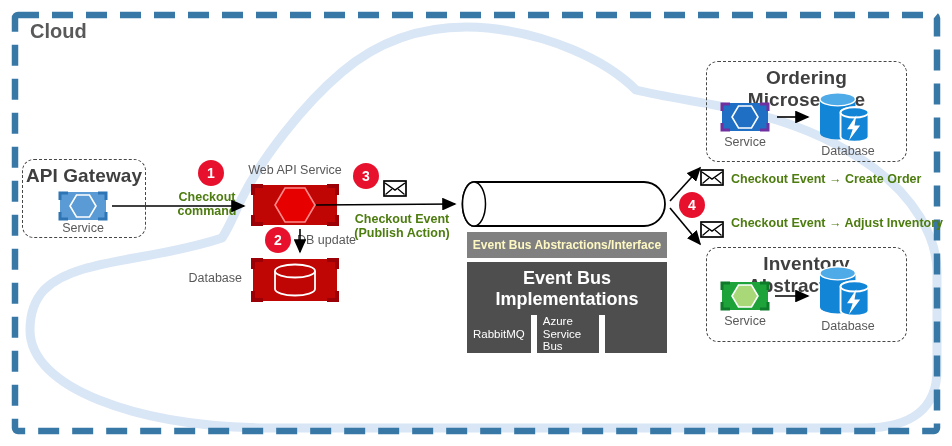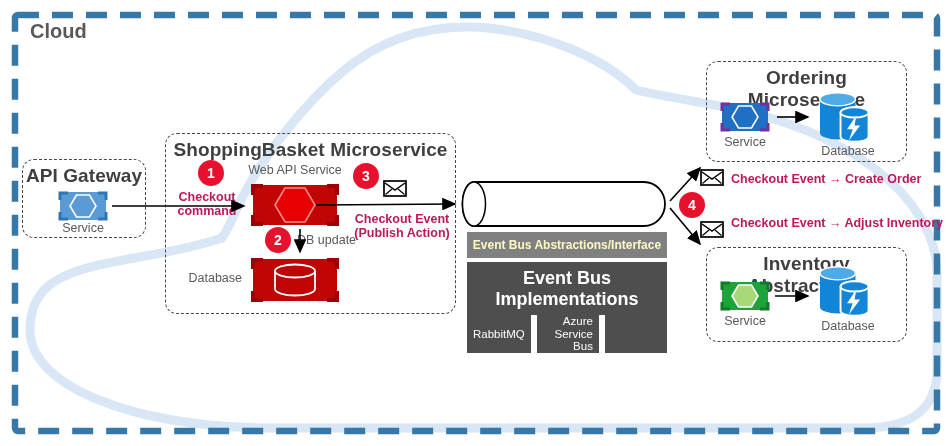--- a/index.html
+++ b/index.html
@@ -7,40 +7,40 @@
           font-family:"Liberation Sans",sans-serif;}
   svg{display:block}
   .bg{position:absolute;left:0;top:0;z-index:0;}
   .cloud-label{position:absolute;left:30px;top:20px;font-size:20px;font-weight:bold;
                color:var(--gray_text);z-index:4;}
   .box{position:absolute;border:1.6px dashed var(--box_border);border-radius:12px;
        background:transparent;z-index:1;}
   .box .title{text-align:center;margin-top:5px;font-weight:bold;font-size:19px;
               color:var(--title_text);letter-spacing:.1px;}
   .graylabel{position:absolute;font-size:12.5px;color:var(--gray_text);z-index:4;}
-  .boldlabel{position:absolute;font-size:12.5px;font-weight:bold;color:#be185d;
+  .boldlabel{position:absolute;font-size:12.5px;font-weight:bold;color:#4d7c0f;
              line-height:14px;z-index:4;}
   .center{text-align:center;}
   .right{text-align:right;}
   .step-circle{position:absolute;width:26px;height:26px;border-radius:50%;
                background:var(--step_red);color:#fff;font-weight:bold;font-size:14px;
                display:flex;align-items:center;justify-content:center;z-index:6;}
   .icon{position:absolute;z-index:3;}
   .arrows{position:absolute;left:0;top:0;z-index:4;pointer-events:none;}
   .busbar{position:absolute;left:467px;top:232px;width:200px;height:26px;
           background:var(--abstractions_gray);color:#fef9c3;font-weight:bold;font-size:12px;
           display:flex;align-items:center;justify-content:center;z-index:2;text-align:center;}
   .impl{position:absolute;left:467px;top:262px;width:200px;height:79px;
         background:var(--implementations_gray);display:flex;flex-direction:column;
         padding-bottom:4px;box-sizing:border-box;z-index:2;}
   .impl-title{color:#fff;font-weight:bold;font-size:18px;text-align:center;
               padding:6px 0 5px;}
   .impl-row{flex:1;display:flex;gap:6px;background:#fff;}
   .impl-cell{flex:1;background:var(--implementations_gray);color:#fff;font-size:11.5px;
-             display:flex;align-items:center;justify-content:center;text-align:right;
+             display:flex;align-items:center;justify-content:center;text-align:left;
              line-height:12.5px;padding:0 6px;}
   .bus-text{position:absolute;left:482px;top:185px;width:180px;text-align:center;
             font-size:13.5px;color:var(--gray_text);line-height:18px;z-index:4;}
 </style>
 </head>
 <body>
 
 <div class="canvas">
 
   <svg class="bg" width="952" height="446" viewBox="0 0 952 446">
@@ -58,23 +58,20 @@
   <div class="box" style="left:22px;top:159px;width:122px;height:77px;">
     <div class="title">API Gateway</div>
   </div>
   <svg class="icon" style="left:57px;top:189px;" width="52" height="34" viewBox="0 0 52 34">
     <rect x="3" y="3" width="46" height="28" style="fill:var(--gateway_blue)"></rect>
     <path d="M3 11 V4 H11 M41 4 H49 V11 M49 23 V30 H41 M11 30 H3 V23" fill="none" style="stroke:var(--gateway_bracket)" stroke-width="3"></path>
     <polygon points="19.5,6 32.5,6 39,17 32.5,28 19.5,28 13,17" fill="none" stroke="#fff" stroke-width="1.6"></polygon>
   </svg>
   <div class="graylabel center" style="left:57px;top:221px;width:52px;">Service</div>
 
-  <div class="box" style="left:165px;top:133px;width:289px;height:179px;">
-    <div class="title">ShoppingBasket Microservice</div>
-  </div>
 
   <div class="step-circle" style="left:198px;top:160px;">
     <span>1</span>
   </div>
   <div class="boldlabel center" style="left:168px;top:190px;width:78px;">
     <span style="display:block">Checkout</span>
     <span style="display:block">command</span>
   </div>
 
   <div class="graylabel center" style="left:245px;top:163px;width:100px;">Web API Service</div>

